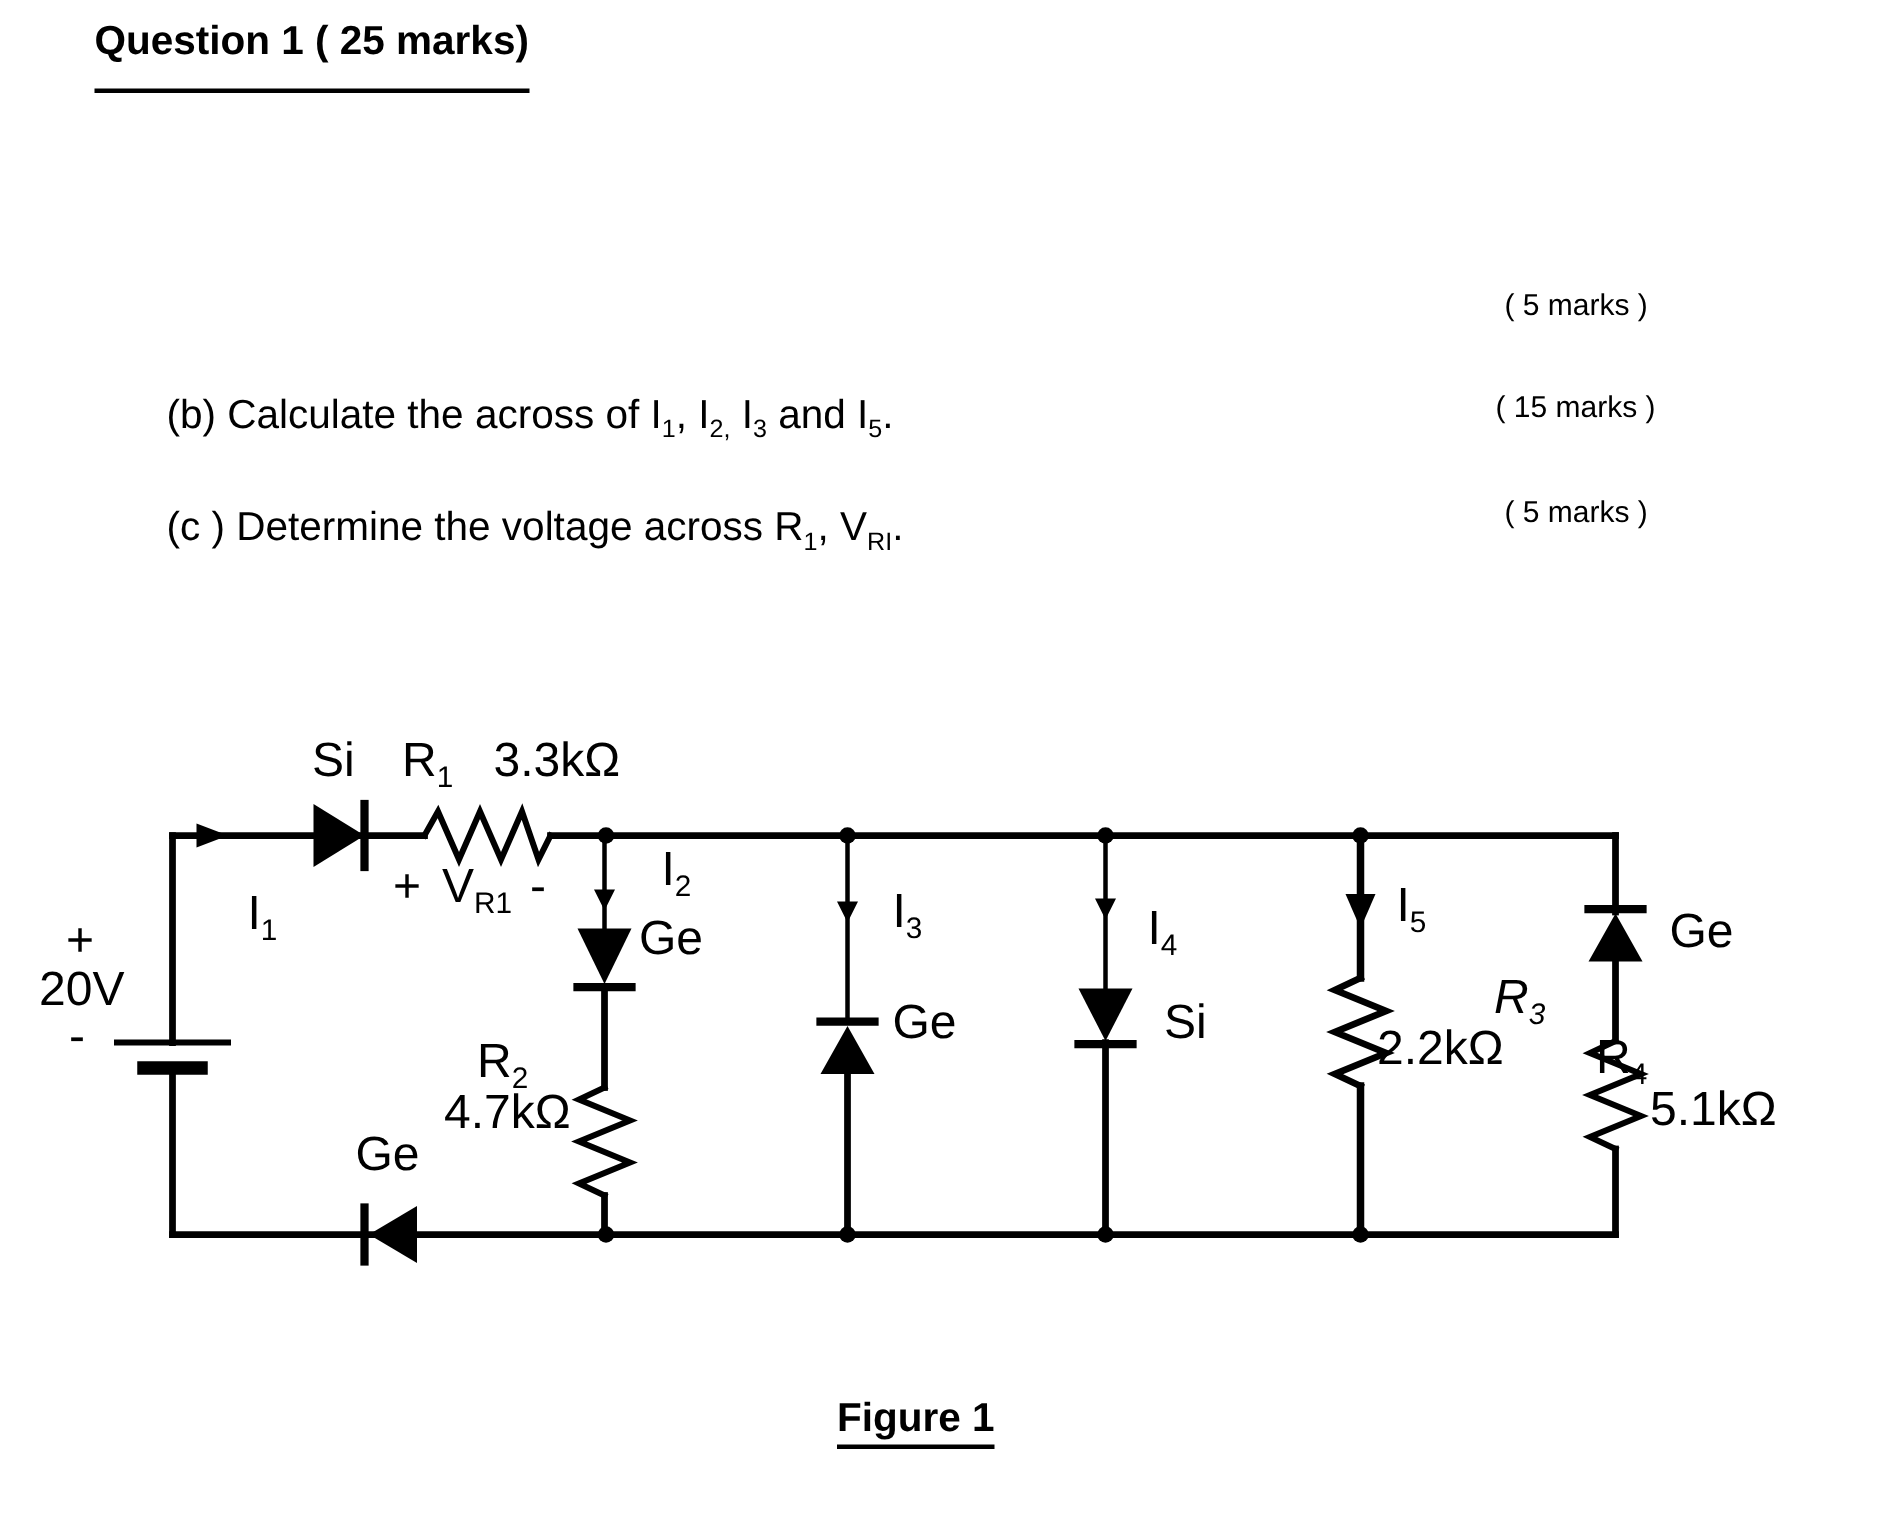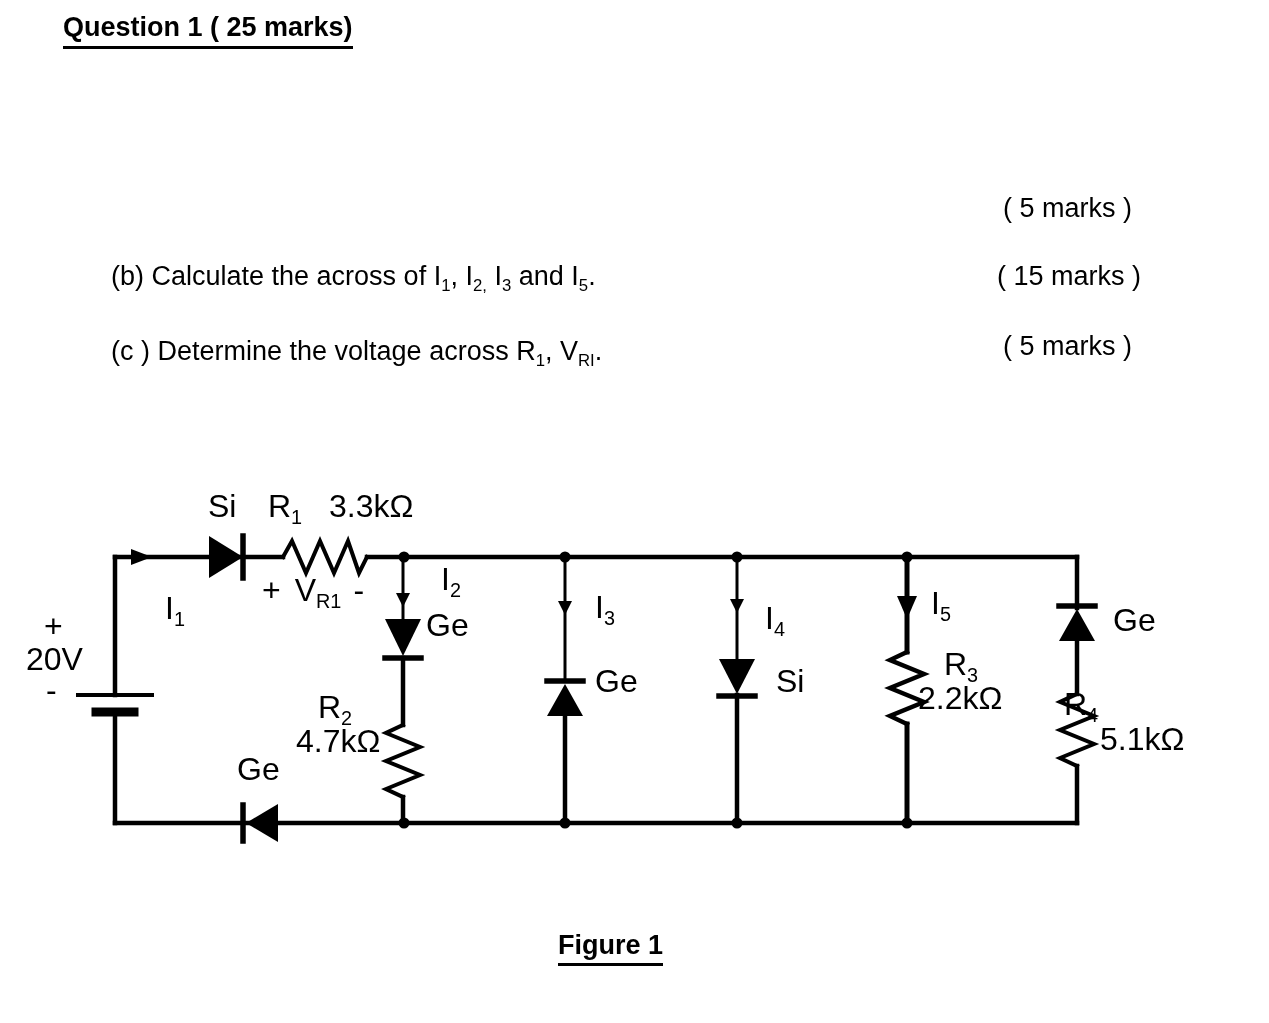--- a/index.html
+++ b/index.html
@@ -11,26 +11,26 @@
     background: #ffffff;
     font-family: "Liberation Sans", sans-serif;
     color: #000000;
     overflow: hidden;
   }
   .abs { position: absolute; white-space: nowrap; }
   .qtitle {
     font-size: 27px;
     font-weight: bold;
     border-bottom: 3px solid #000;
-    padding-bottom: 3px;
+    padding-bottom: 16px;
   }
   .body-text { font-size: 27px; }
   .bold { font-weight: bold; }
   sub { font-size: 0.62em; line-height: 0; }
-  .marks { font-size: 27px; }
+  .marks { font-size: 20px; }
   .clabel { font-size: 32px; }
   .caption {
     font-size: 27px;
     font-weight: bold;
     border-bottom: 3px solid #000;
     padding-bottom: 2px;
   }
   .gap-r { margin-right: 14px; }
   .gap-l { margin-left: 12px; }
   svg.circuit { position: absolute; left: 0; top: 0; }
@@ -141,21 +141,21 @@
   <div class="abs clabel" style="left:296px; top:723px;">4.7kΩ</div>
   <div class="abs clabel" style="left:237px; top:751px;">Ge</div>
 
   <div class="abs clabel" style="left:595px; top:589px;"><span>I</span><sub>3</sub></div>
   <div class="abs clabel" style="left:595px; top:663px;">Ge</div>
 
   <div class="abs clabel" style="left:765px; top:600px;"><span>I</span><sub>4</sub></div>
   <div class="abs clabel" style="left:776px; top:663px;">Si</div>
 
   <div class="abs clabel" style="left:931px; top:585px;"><span>I</span><sub>5</sub></div>
-  <div class="abs clabel" style="left:944px; top:646px;"><span>R</span><sub>3</sub></div>
+  <div class="abs clabel" style="left:996px; top:646px;font-style:italic;"><span>R</span><sub>3</sub></div>
   <div class="abs clabel" style="left:918px; top:680px;">2.2kΩ</div>
 
   <div class="abs clabel" style="left:1113px; top:602px;">Ge</div>
   <div class="abs clabel" style="left:1064px; top:686px;"><span>R</span><sub>4</sub></div>
   <div class="abs clabel" style="left:1100px; top:721px;">5.1kΩ</div>
 
   <div class="abs caption" style="left:558px; top:930px;">Figure 1</div>
 
 </div>
 

